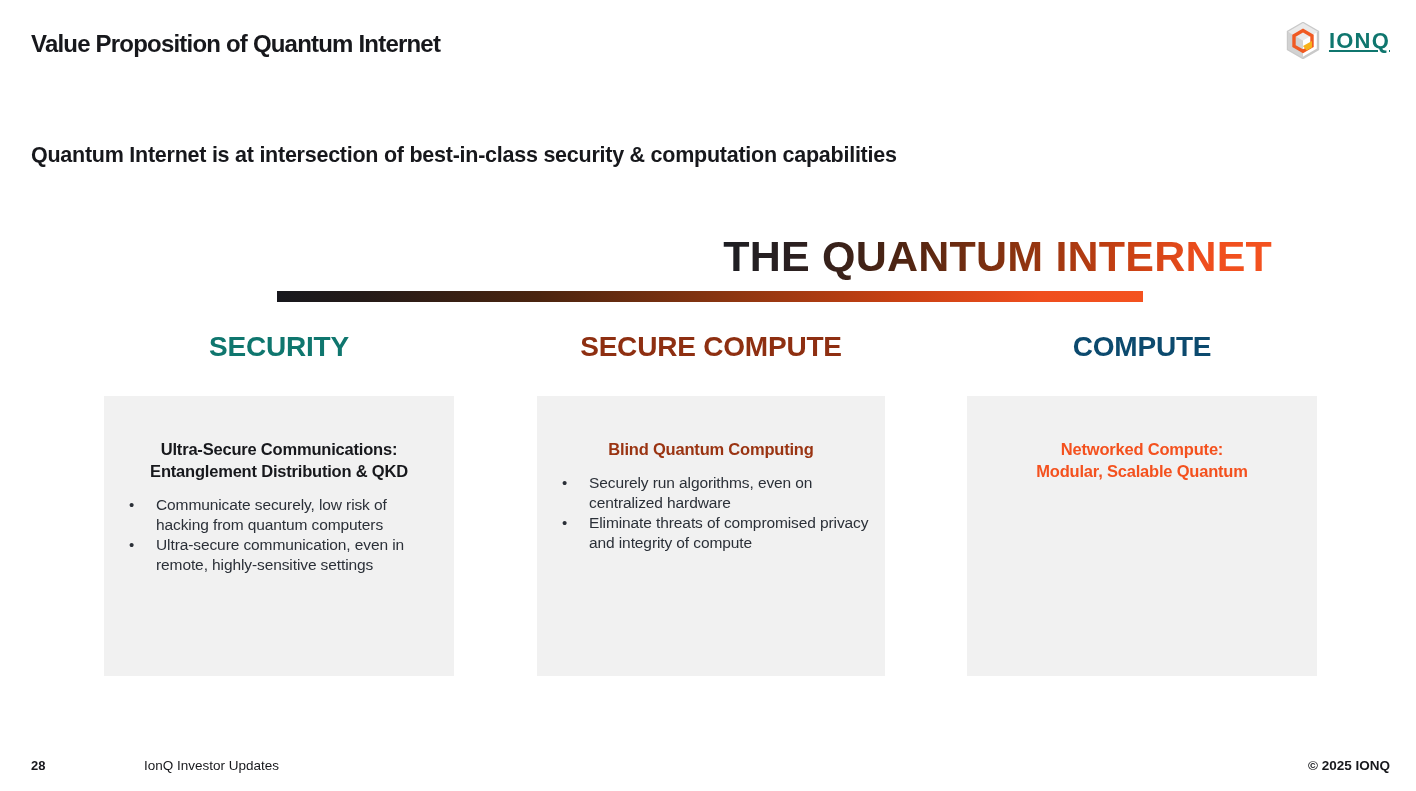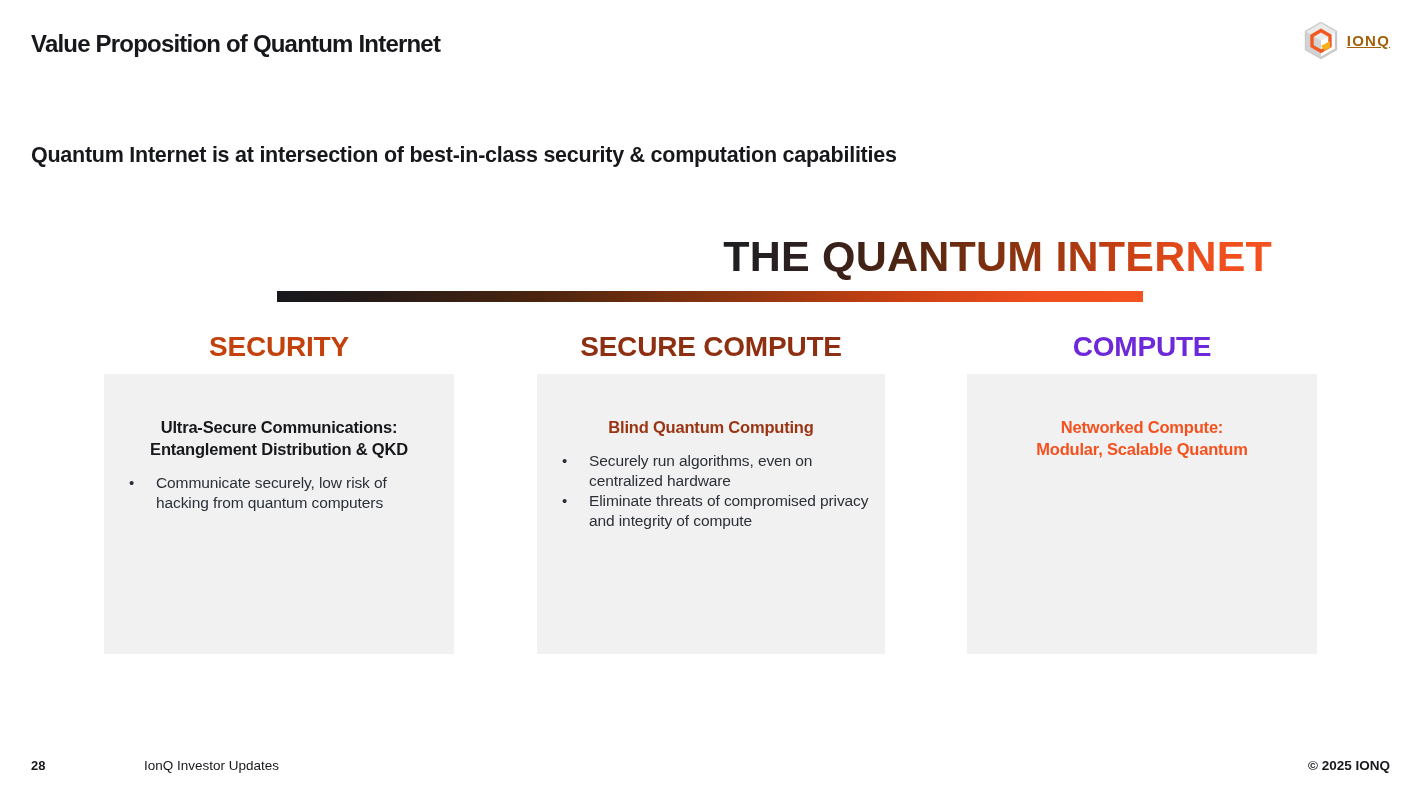--- a/index.html
+++ b/index.html
@@ -17,21 +17,21 @@
     font-size:24px; font-weight:bold; color:#17181c;
     letter-spacing:-0.8px; line-height:52px;
     white-space:nowrap;
   }
   .logo {
     position:absolute; right:26px; top:22px;
     display:flex; align-items:center; gap:9px;
   }
   .logo-mark { width:34px; height:37px; display:block; }
   .logo-word {
-    font-size:15px; font-weight:bold; color:#a16207;
+    font-size:22px; font-weight:bold; color:#0f766e;
     letter-spacing:1.2px; line-height:37px;text-decoration:underline;
   }
 
   
   .subtitle {
     position:absolute; left:31px; top:143px;
     font-size:21.5px; font-weight:bold; color:#17181c;
     letter-spacing:-0.25px; white-space:nowrap;
   }
 
@@ -53,26 +53,26 @@
   
   .col { position:absolute; top:326px; }
   .col-1 { left:104px; width:350px; }
   .col-2 { left:537px; width:348px; }
   .col-3 { left:967px; width:350px; }
 
   .col-header {
     text-align:center; font-size:28px; font-weight:bold;
     letter-spacing:-0.2px; line-height:42px; white-space:nowrap;
   }
-  .col-1 .col-header { color:#c2410c; }
+  .col-1 .col-header { color:#0f766e; }
   .col-2 .col-header { color:#8e2f11; }
-  .col-3 .col-header { color:#6d28d9; }
+  .col-3 .col-header { color:#0c4a6e; }
 
   .card {
-    margin-top:6px; height:280px;
+    margin-top:28px; height:280px;
     background:#f1f1f1;
     padding:42px 12px 10px 12px;
   }
   .card-heading {
     text-align:center; font-size:16.5px; font-weight:bold;
     line-height:22px; letter-spacing:-0.2px;
   }
   .col-1 .card-heading { color:#17181c; }
   .col-2 .card-heading { color:#9a3412; }
   .col-3 .card-heading { color:#f4511e; }
@@ -131,20 +131,21 @@
 
   <div class="col col-1">
     <div class="col-header">SECURITY</div>
     <div class="card">
       <div class="card-heading">
         <div>Ultra-Secure Communications:</div>
         <div>Entanglement Distribution &amp; QKD</div>
       </div>
       <ul class="bullets">
         <li>Communicate securely, low risk of hacking from quantum computers</li>
+        <li>Ultra-secure communication, even in remote, highly-sensitive settings</li>
       </ul>
     </div>
   </div>
 
   <div class="col col-2">
     <div class="col-header">SECURE COMPUTE</div>
     <div class="card">
       <div class="card-heading">
         <div>Blind Quantum Computing</div>
       </div>

